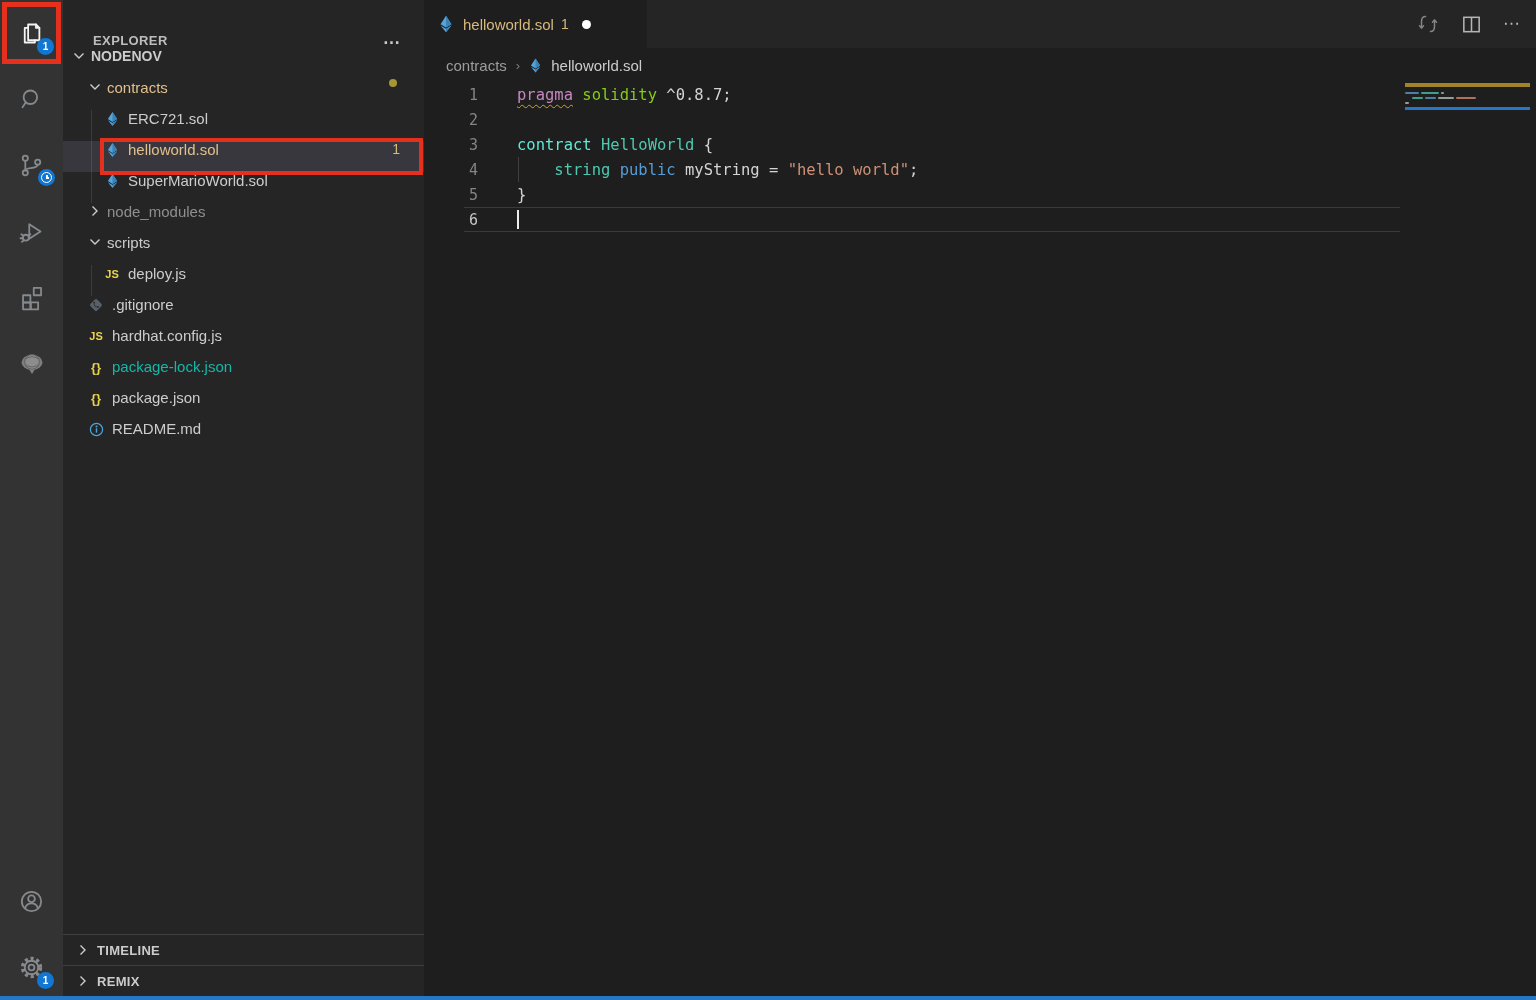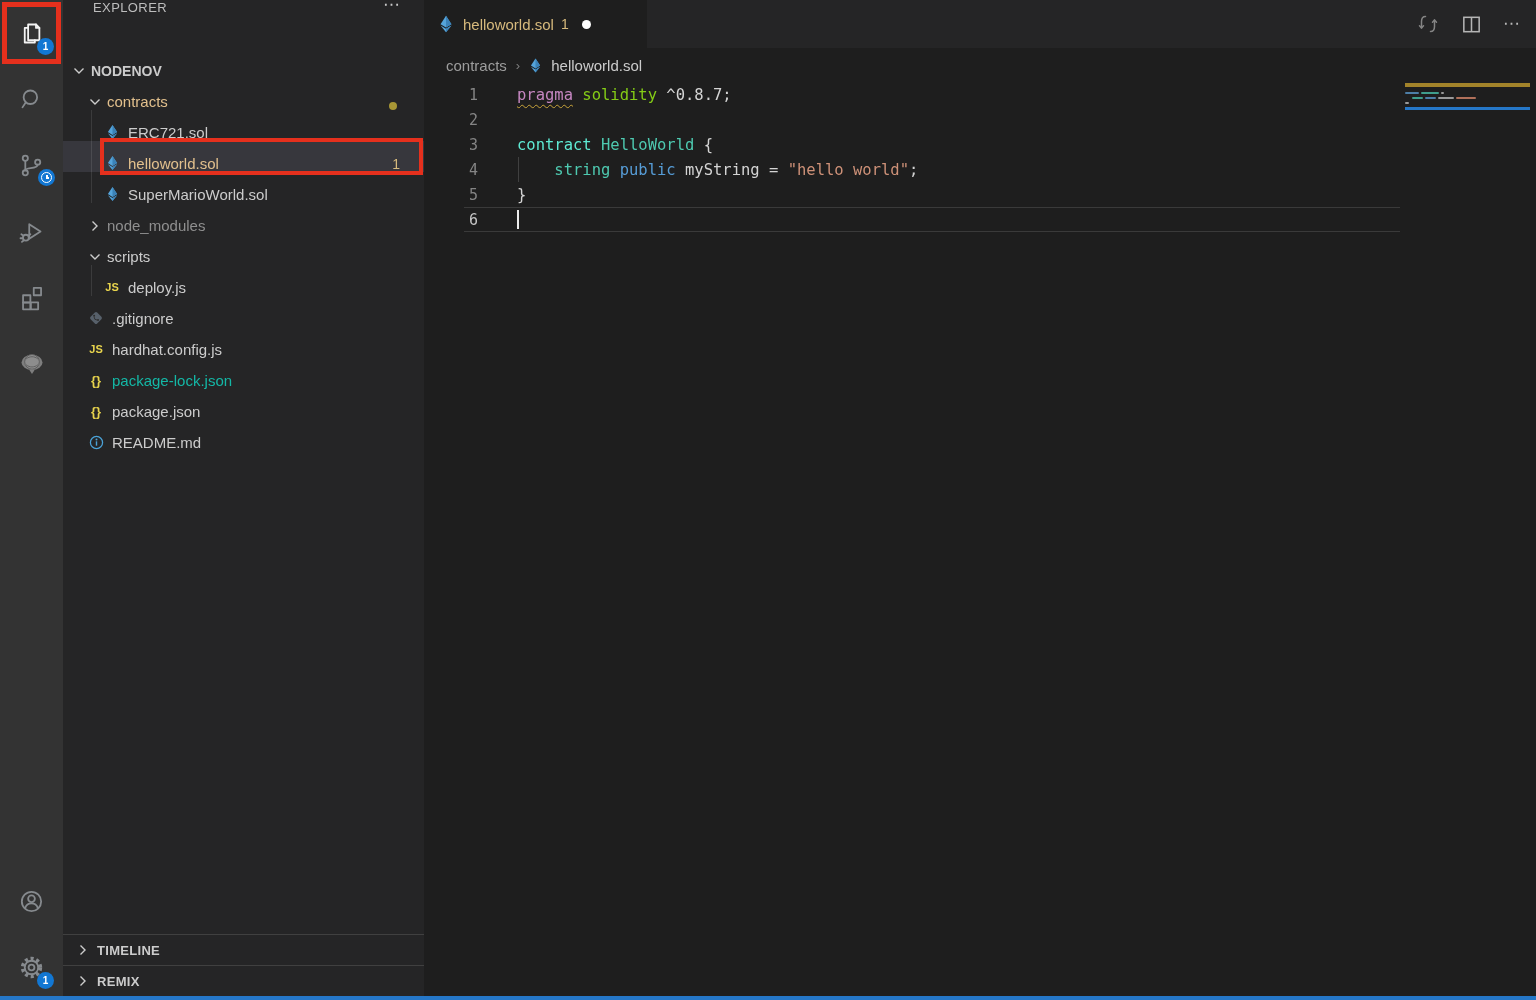--- a/index.html
+++ b/index.html
@@ -21,25 +21,25 @@
   .ab-badge { position:absolute; bottom:11px; right:9px; min-width:17px; height:17px; border-radius:50%;
     background:#1277d3; color:#fff; font-size:10px; font-weight:bold; display:flex; align-items:center; justify-content:center; }
   .annotation-box { position:absolute; left:2px; top:2px; right:2px; bottom:2px; border:5px solid #e5301d; pointer-events:none; }
   .clock-badge { position:absolute; bottom:12px; right:8px; width:17px; height:17px; border-radius:50%; background:#1277d3; }
   .clock-badge .face { position:absolute; left:3px; top:3px; width:11px; height:11px; border:1.5px solid #fff; border-radius:50%; }
   .clock-badge .hand-v { position:absolute; left:8px; top:5.5px; width:1.5px; height:3.5px; background:#fff; }
   .clock-badge .hand-h { position:absolute; left:8px; top:8px; width:3px; height:1.5px; background:#fff; }
 
   
   .sidebar { width:361px; background:#252526; flex:none; position:relative; color:#cccccc; }
-  .sidebar-header { height:48px; display:flex; align-items:flex-start; justify-content:space-between; padding:0 22px 0 30px; }
+  .sidebar-header { height:48px; display:flex; align-items:flex-end; justify-content:space-between; padding:0 22px 0 30px;font-weight:bold; }
   .sidebar-title { font-size:13px; color:#bdbdbd; letter-spacing:.4px; }
   .more-dots { color:#c9c9c9; font-size:17px; letter-spacing:2px; cursor:pointer; line-height:10px; }
   .tree { }
-  .trow { height:31px; display:flex; align-items:flex-end; font-size:15px; position:relative; cursor:pointer; }
+  .trow { height:31px; display:flex; align-items:flex-start; font-size:15px; position:relative; cursor:pointer; }
   .trow.selected { background:#37373d; }
   .trow .chev { flex:none; margin-right:4px; }
   .trow .ficon { flex:none; width:18px; height:18px; margin-right:7px; display:flex; align-items:center; justify-content:center; }
   .ficon.js, .ficon.json { color:#e8d44d; font-weight:bold; font-size:11px; font-family:"Liberation Sans",sans-serif; }
   .ficon.json { font-size:13px; }
   .trow .lbl { white-space:nowrap; }
   .trow.bold .lbl { font-weight:bold; font-size:14px; }
   .trow .gold-badge { margin-left:auto; margin-right:24px; color:#d7ba7d; font-size:14px; }
   .trow .gold-dot { margin-left:auto; margin-right:27px; width:8px; height:8px; border-radius:50%; background:#a79635; }
   .trow .row-annotation { position:absolute; left:37px; right:1px; top:-3px; bottom:-3px; border:4px solid #e5301d; pointer-events:none; z-index:5; }

